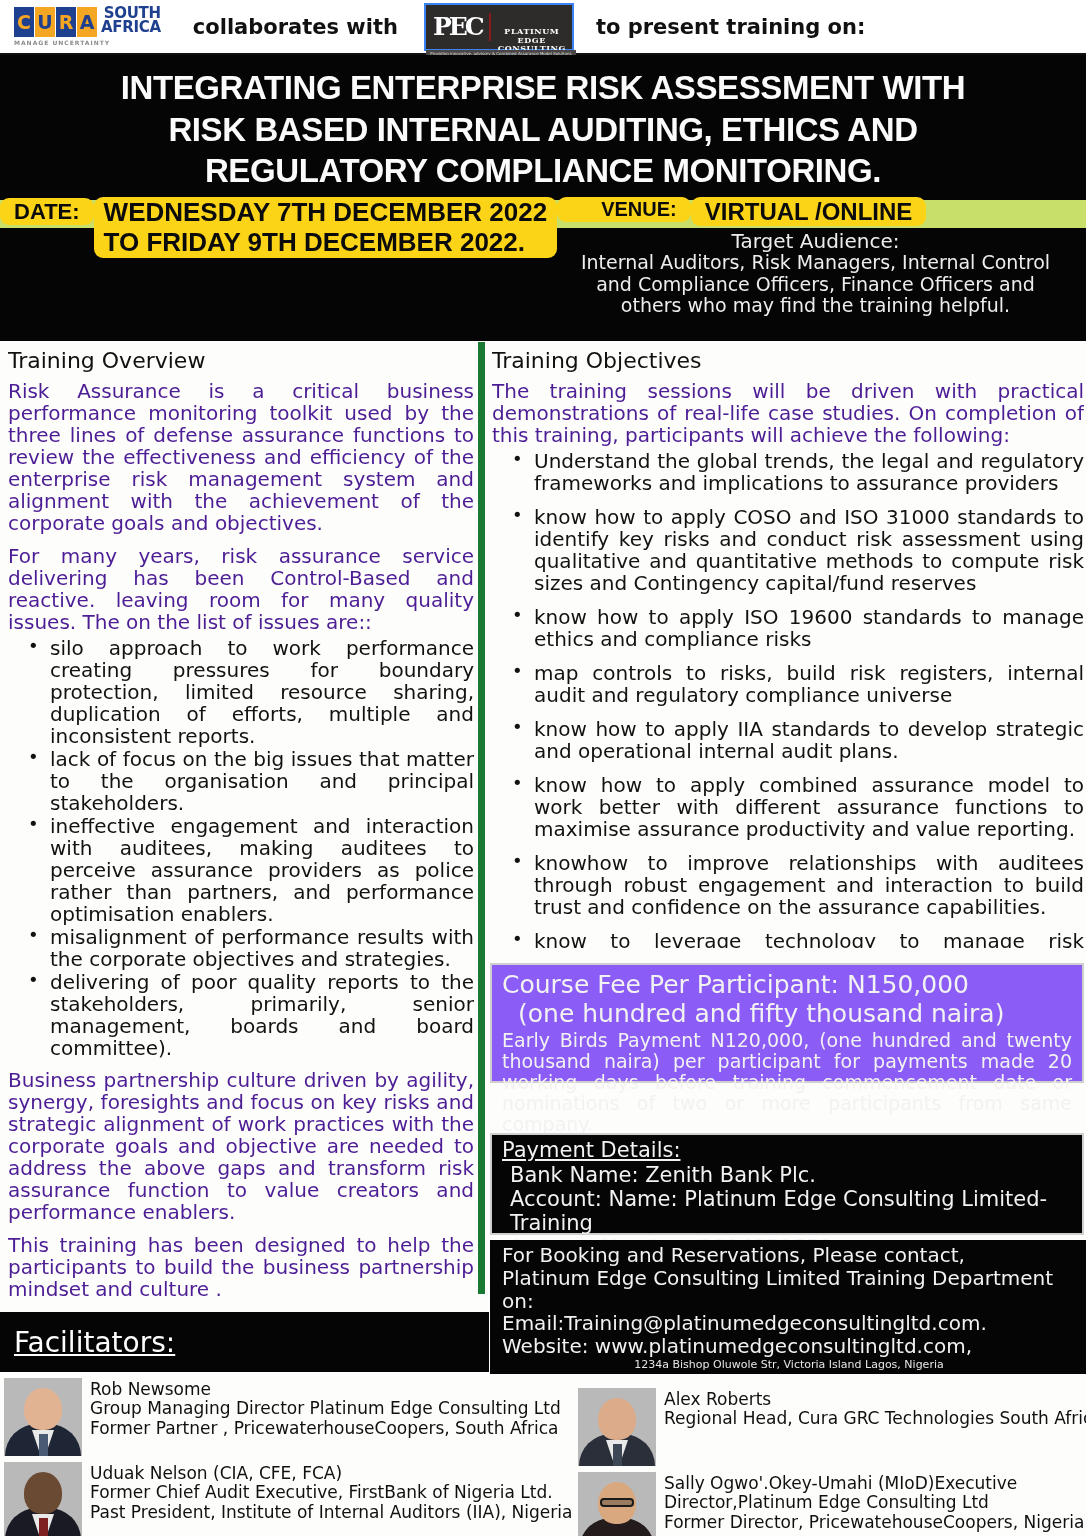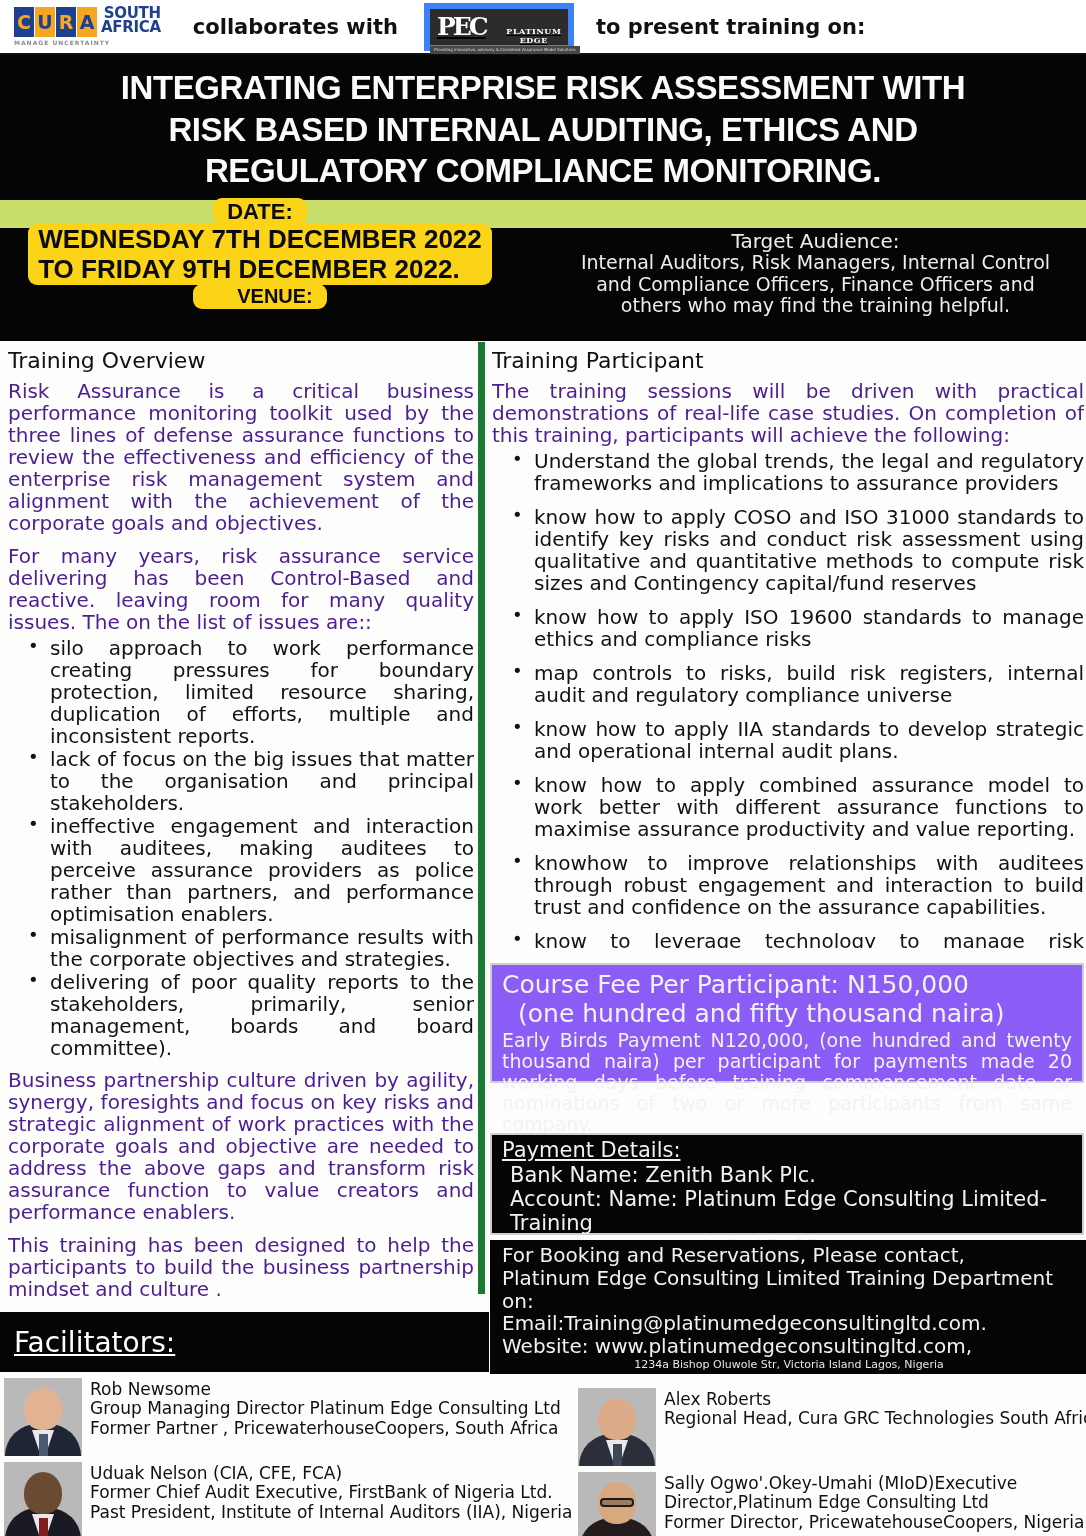--- a/index.html
+++ b/index.html
@@ -53,24 +53,23 @@
   }
   .collab-text {
     font-family: "DejaVu Sans", sans-serif;
     font-size: 21px; font-weight: bold; color: #111;
     margin-left: 26px; margin-right: 26px;
     white-space: nowrap;
   }
   .pec-logo {
     width: 150px; height: 48px;
     background: #2e2b2b;
-    border: 6px solid #3b82f6;
+    border: 2px solid #3b82f6;
     display: flex; align-items: center;
     position: relative;
-    text-decoration: underline;
   }
   .pec-mark {
     color: #ffffff; font-family: "DejaVu Serif", serif;
     font-size: 25px; font-weight: bold;
     margin-left: 7px; letter-spacing: -3px;
   }
   .pec-bar {
     width: 2px; height: 28px; background: #8b1a1a; margin: 0 7px;
   }
   .pec-words {
@@ -121,21 +120,21 @@
     background: #c8e06a;
   }
   .info-band {
     position: absolute; left: 0; top: 228px;
     width: 1086px; height: 113px;
     background: #050505;
   }
   .date-stack {
     position: absolute; left: 0; top: 198px;
     width: 520px;
-    display: flex; flex-direction: column; align-items: center;
+    display: flex; align-items: flex-start;
   }
   .yellow-pill {
     background: #fcd417; color: #0b0b0b;
     font-family: "Liberation Sans", sans-serif;
     font-weight: bold;
     border-radius: 9px;
     padding: 1px 14px;
     line-height: 1.14;
     white-space: nowrap;
     text-align: center;
@@ -390,20 +389,21 @@
   <div class="green-strip"></div>
   <div class="info-band"></div>
 
   <div class="date-stack">
     <div class="yellow-pill pill-date-label">DATE:</div>
     <div class="yellow-pill pill-dates">
       <div>WEDNESDAY 7TH DECEMBER 2022</div>
       <div>TO FRIDAY 9TH  DECEMBER 2022.</div>
     </div>
     <div class="yellow-pill pill-venue-label">VENUE:</div>
+    <div class="yellow-pill pill-venue">VIRTUAL /ONLINE</div>
   </div>
 
   <div class="audience">
     <div class="aud-title">Target Audience:</div>
     <div>Internal Auditors, Risk Managers, Internal Control</div>
     <div>and Compliance Officers, Finance Officers and</div>
     <div>others who may find the training helpful.</div>
   </div>
 
   <div class="col-left">
@@ -417,21 +417,21 @@
       <li>misalignment of performance results with the corporate objectives and strategies.</li>
       <li>delivering of poor quality reports to the stakeholders, primarily, senior management, boards and board committee).</li>
     </ul>
     <div class="para">Business partnership culture driven by agility, synergy, foresights and focus on key risks and strategic alignment of work practices with the corporate goals and objective are needed to address the above gaps and transform risk assurance function to value creators and performance enablers.</div>
     <div class="para">This training has been designed to help the participants to build the business partnership mindset and culture .</div>
   </div>
 
   <div class="vdivider"></div>
 
   <div class="col-right">
-    <div class="sec-head">Training Participant</div>
+    <div class="sec-head">Training Objectives</div>
     <div class="para tight">The training sessions will be driven with practical demonstrations of real-life case studies. On completion of this training, participants will achieve the following:</div>
     <ul class="bul obj">
       <li>Understand the global trends, the legal and regulatory frameworks and implications to assurance providers</li>
       <li>know how to apply COSO and ISO 31000 standards to identify key risks and conduct risk assessment using qualitative and quantitative methods to compute risk sizes and Contingency capital/fund reserves</li>
       <li>know how to apply ISO 19600 standards to manage ethics and compliance risks</li>
       <li>map controls to risks, build risk registers, internal audit and regulatory compliance universe</li>
       <li>know how to apply IIA standards to develop strategic and operational internal audit plans.</li>
       <li>know how to apply combined assurance model to work better with different assurance functions to maximise assurance productivity and value reporting.</li>
       <li>knowhow to improve relationships with auditees through robust engagement and interaction to build trust and confidence on the assurance capabilities.</li>
       <li>know to leverage technology to manage risk assurance delivering processes and increase visibility</li>

